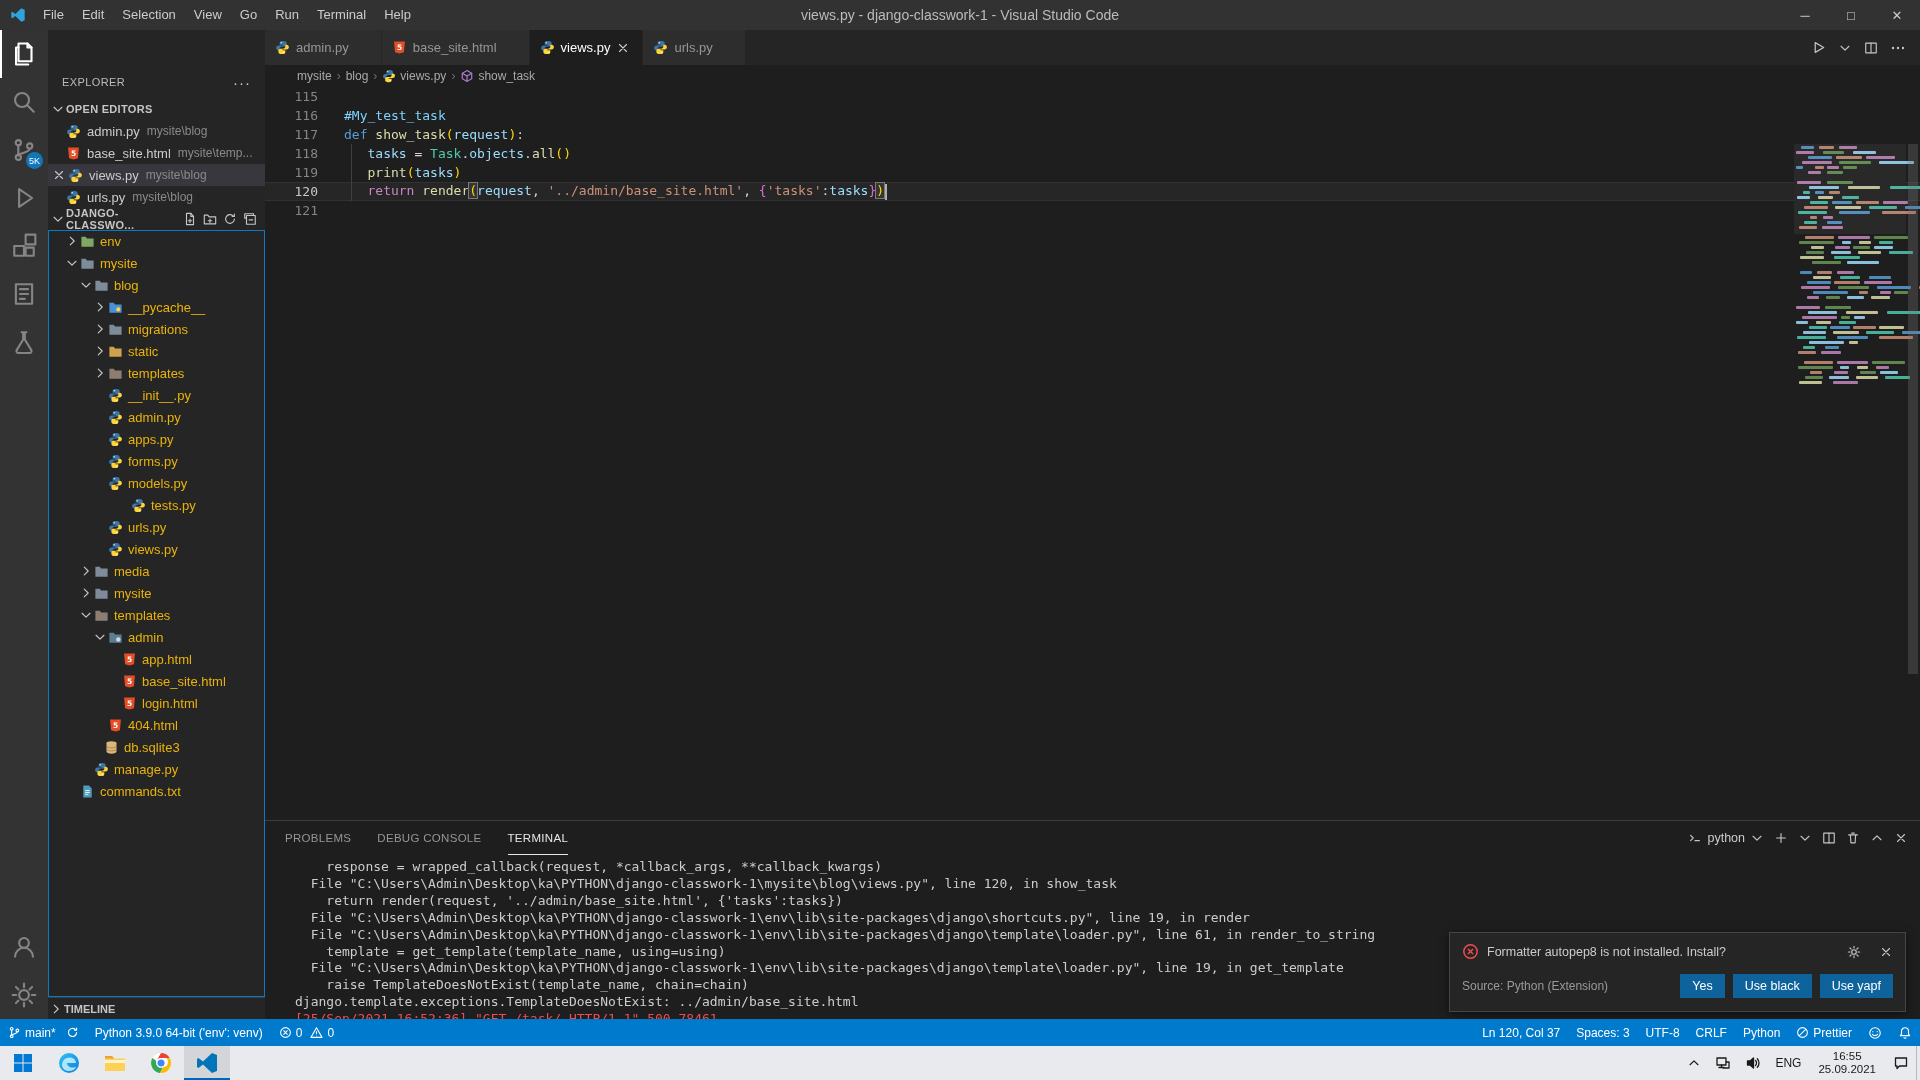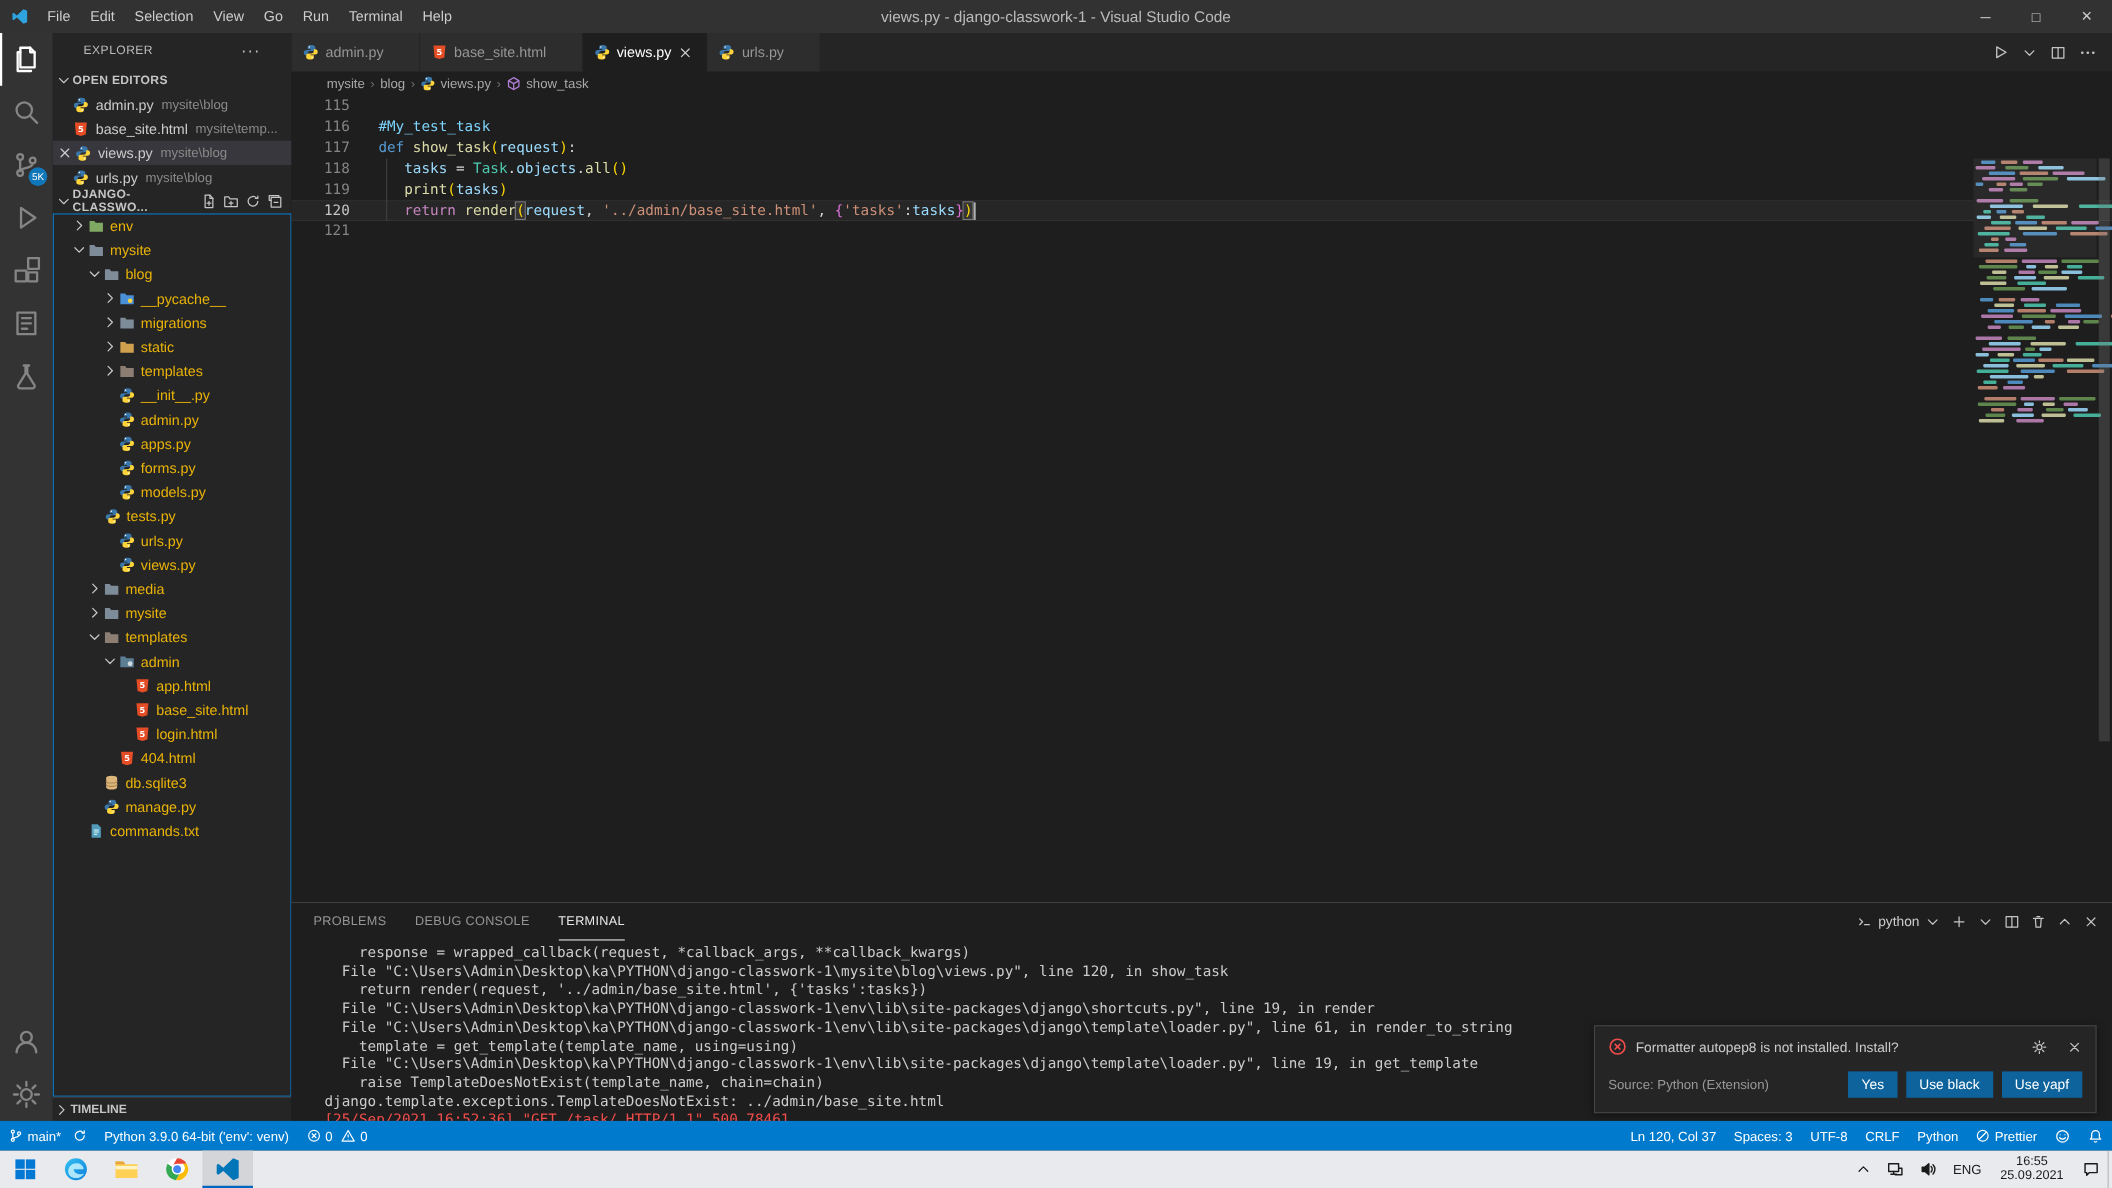--- a/index.html
+++ b/index.html
@@ -22,21 +22,21 @@
   .activitybar { position:absolute; left:0; top:30px; width:48px; height:989px; background:#333333; }
   .ab-item { position:relative; width:48px; height:48px; display:flex; align-items:center; justify-content:center; }
   .ab-item.active { border-left:2px solid #ffffff; }
   .ab-badge { position:absolute; right:5px; bottom:5px; background:#1177bb; color:#fff; font-size:9px;
     border-radius:9px; min-width:17px; height:17px; display:flex; align-items:center; justify-content:center; }
   .ab-bottom { position:absolute; bottom:0; left:0; }
 
   
   .sidebar { position:absolute; left:48px; top:30px; width:217px; height:989px; background:#252526;
     display:flex; flex-direction:column; }
-  .sidebar-title { height:32px; display:flex; align-items:center; padding:0 28px; color:#bbbbbb; font-size:11px; letter-spacing:.4px; }
+  .sidebar-title { height:32px; display:flex; align-items:center; padding:0 14px; color:#bbbbbb; font-size:11px; letter-spacing:.4px;margin-top:36px; }
   .sidebar-title .dots { margin-left:auto; font-size:15px; color:#cccccc; letter-spacing:1px; }
   .sec-head { height:22px; display:flex; align-items:center; font-size:11px; font-weight:bold; color:#c5c5c5;
     letter-spacing:.3px; padding-left:2px; }
   .sec-head .actions { margin-left:auto; display:flex; gap:6px; padding-right:8px; }
   .oe-row { height:22px; display:flex; align-items:center; padding-left:18px; color:#cccccc; }
   .oe-row.sel { background:#37373d; padding-left:4px; }
   .oe-row .nm { margin-left:6px; white-space:nowrap; }
   .oe-row .pth { margin-left:7px; color:#8a8a8a; font-size:12px; white-space:nowrap; overflow:hidden; text-overflow:ellipsis; }
   .tree-wrap { flex:1; outline:1px solid #0b79c4; outline-offset:-1px; overflow:hidden; }
   .trow { height:22px; display:flex; align-items:center; color:#eab308; white-space:nowrap; }
@@ -452,21 +452,21 @@
           <span>
             <svg width="15" height="15" viewBox="0 0 16 16">
               <path d="M7.8 1C5.6 1 5 2 5 3.2V5h3.2v.8H3.6C2.1 5.8 1.2 7 1.2 8.5S2.1 11 3.6 11H5V9.2C5 7.8 6 6.8 7.4 6.8h3c1.2 0 2-.8 2-2V3.2C12.4 2 11.3 1 9 1z" fill="#3a76a8"></path>
               <path d="M8.2 15c2.2 0 2.8-1 2.8-2.2V11H7.8v-.8h4.6c1.5 0 2.4-1.2 2.4-2.7S13.9 5 12.4 5H11v1.8c0 1.4-1 2.4-2.4 2.4h-3c-1.2 0-2 .8-2 2v1.6C3.6 14 4.7 15 7 15z" fill="#ffd43b"></path>
               <circle cx="6.6" cy="2.9" r=".7" fill="#fff"></circle>
               <circle cx="9.4" cy="13.1" r=".7" fill="#fff"></circle>
             </svg>
           </span>
           <span class="nm">models.py</span>
         </div>
-        <div class="trow" style="padding-left: 31px;">
+        <div class="trow" style="padding-left: 67px;">
           <span class="chev-slot"></span>
           <span>
             <svg width="15" height="15" viewBox="0 0 16 16">
               <path d="M7.8 1C5.6 1 5 2 5 3.2V5h3.2v.8H3.6C2.1 5.8 1.2 7 1.2 8.5S2.1 11 3.6 11H5V9.2C5 7.8 6 6.8 7.4 6.8h3c1.2 0 2-.8 2-2V3.2C12.4 2 11.3 1 9 1z" fill="#3a76a8"></path>
               <path d="M8.2 15c2.2 0 2.8-1 2.8-2.2V11H7.8v-.8h4.6c1.5 0 2.4-1.2 2.4-2.7S13.9 5 12.4 5H11v1.8c0 1.4-1 2.4-2.4 2.4h-3c-1.2 0-2 .8-2 2v1.6C3.6 14 4.7 15 7 15z" fill="#ffd43b"></path>
               <circle cx="6.6" cy="2.9" r=".7" fill="#fff"></circle>
               <circle cx="9.4" cy="13.1" r=".7" fill="#fff"></circle>
             </svg>
           </span>
           <span class="nm">tests.py</span>
@@ -581,21 +581,21 @@
         <div class="trow" style="padding-left: 44px;">
           <span class="chev-slot"></span>
           <span>
             <svg width="15" height="15" viewBox="0 0 16 16">
               <path d="M2.2 1.5h11.6l-1.05 11.6L8 14.5l-4.75-1.4z" fill="#e44d26"></path>
               <text x="8" y="10.5" font-size="8" font-family="DejaVu Sans, sans-serif" font-weight="bold" fill="#ffffff" text-anchor="middle">5</text>
             </svg>
           </span>
           <span class="nm">404.html</span>
         </div>
-        <div class="trow" style="padding-left: 30px;">
+        <div class="trow" style="padding-left: 40px;">
           <span class="chev-slot"></span>
           <span>
             <svg width="15" height="15" viewBox="0 0 16 16">
               <ellipse cx="8" cy="3.2" rx="5.3" ry="2" fill="#dcb67a"></ellipse>
               <path d="M2.7 3.2v9.4c0 1.1 2.4 2 5.3 2s5.3-.9 5.3-2V3.2" fill="#dcb67a"></path>
               <path d="M2.7 6.4c0 1.1 2.4 2 5.3 2s5.3-.9 5.3-2M2.7 9.6c0 1.1 2.4 2 5.3 2s5.3-.9 5.3-2" fill="none" stroke="#a9854e" stroke-width="1"></path>
             </svg>
           </span>
           <span class="nm">db.sqlite3</span>
         </div>

